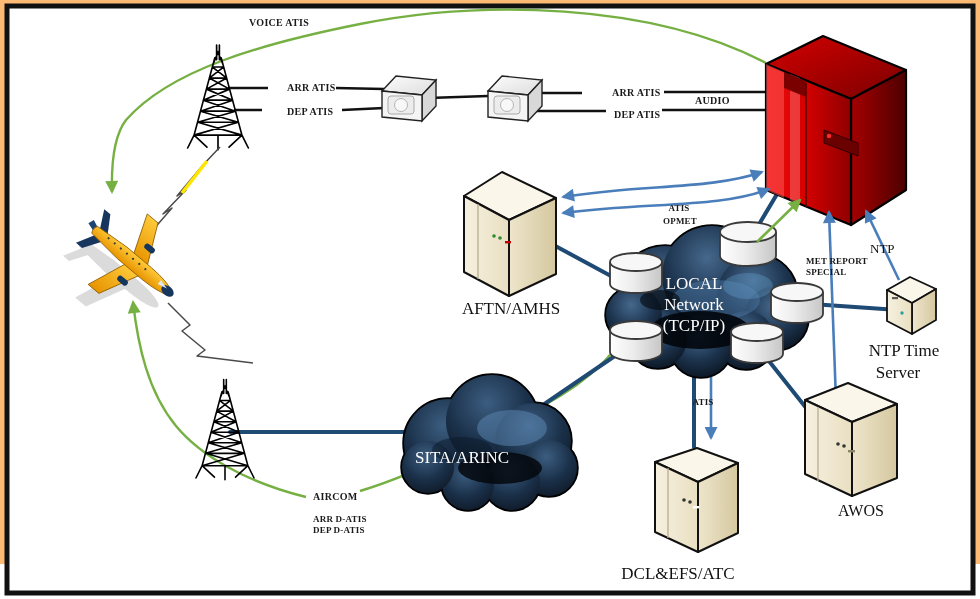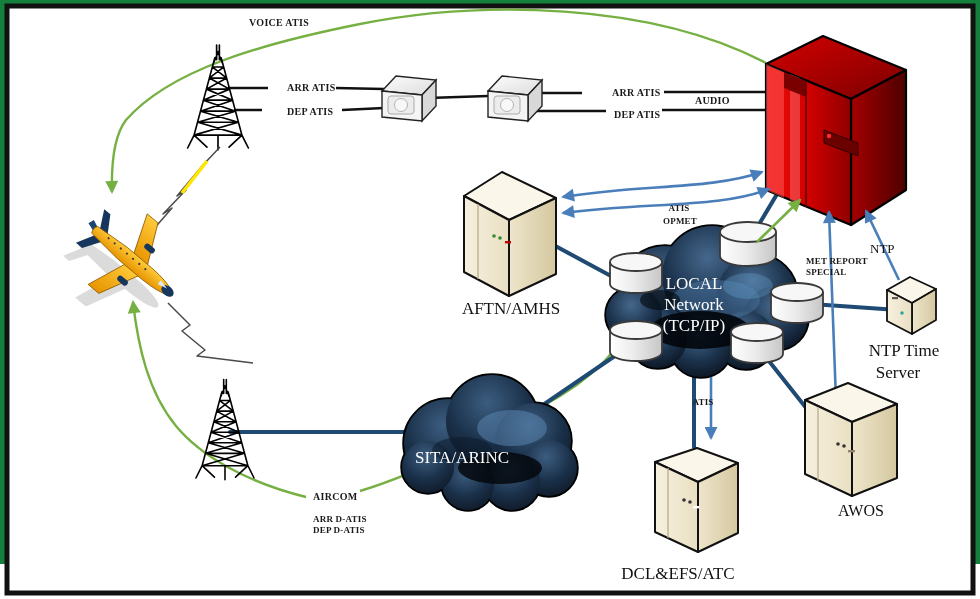--- a/index.html
+++ b/index.html
@@ -1,16 +1,16 @@
 <!DOCTYPE html>
 <html><head>
 <meta charset="utf-8">
 <style>
   html,body{margin:0;padding:0;background:#fff;width:980px;height:599px;overflow:hidden}
-  #stage{position:relative;width:980px;height:564px;background:#15803d}
+  #stage{position:relative;width:980px;height:564px;background:#fdba74}
   svg{position:absolute;left:0;top:0}
   text{font-family:"Liberation Serif",serif}
   .sl{font-size:10px;font-weight:600;fill:#1a1a1a;letter-spacing:.3px}
   .s9{font-size:9px;font-weight:600;fill:#1a1a1a;letter-spacing:.2px}
   .s13{font-size:13px;font-weight:400;fill:#111}
   .nl{font-size:17px;font-weight:400;fill:#111}
   .nl16{font-size:16px;font-weight:400;fill:#111}
   .cl{font-size:17px;font-weight:400;fill:#fff}
 </style>
 </head>

